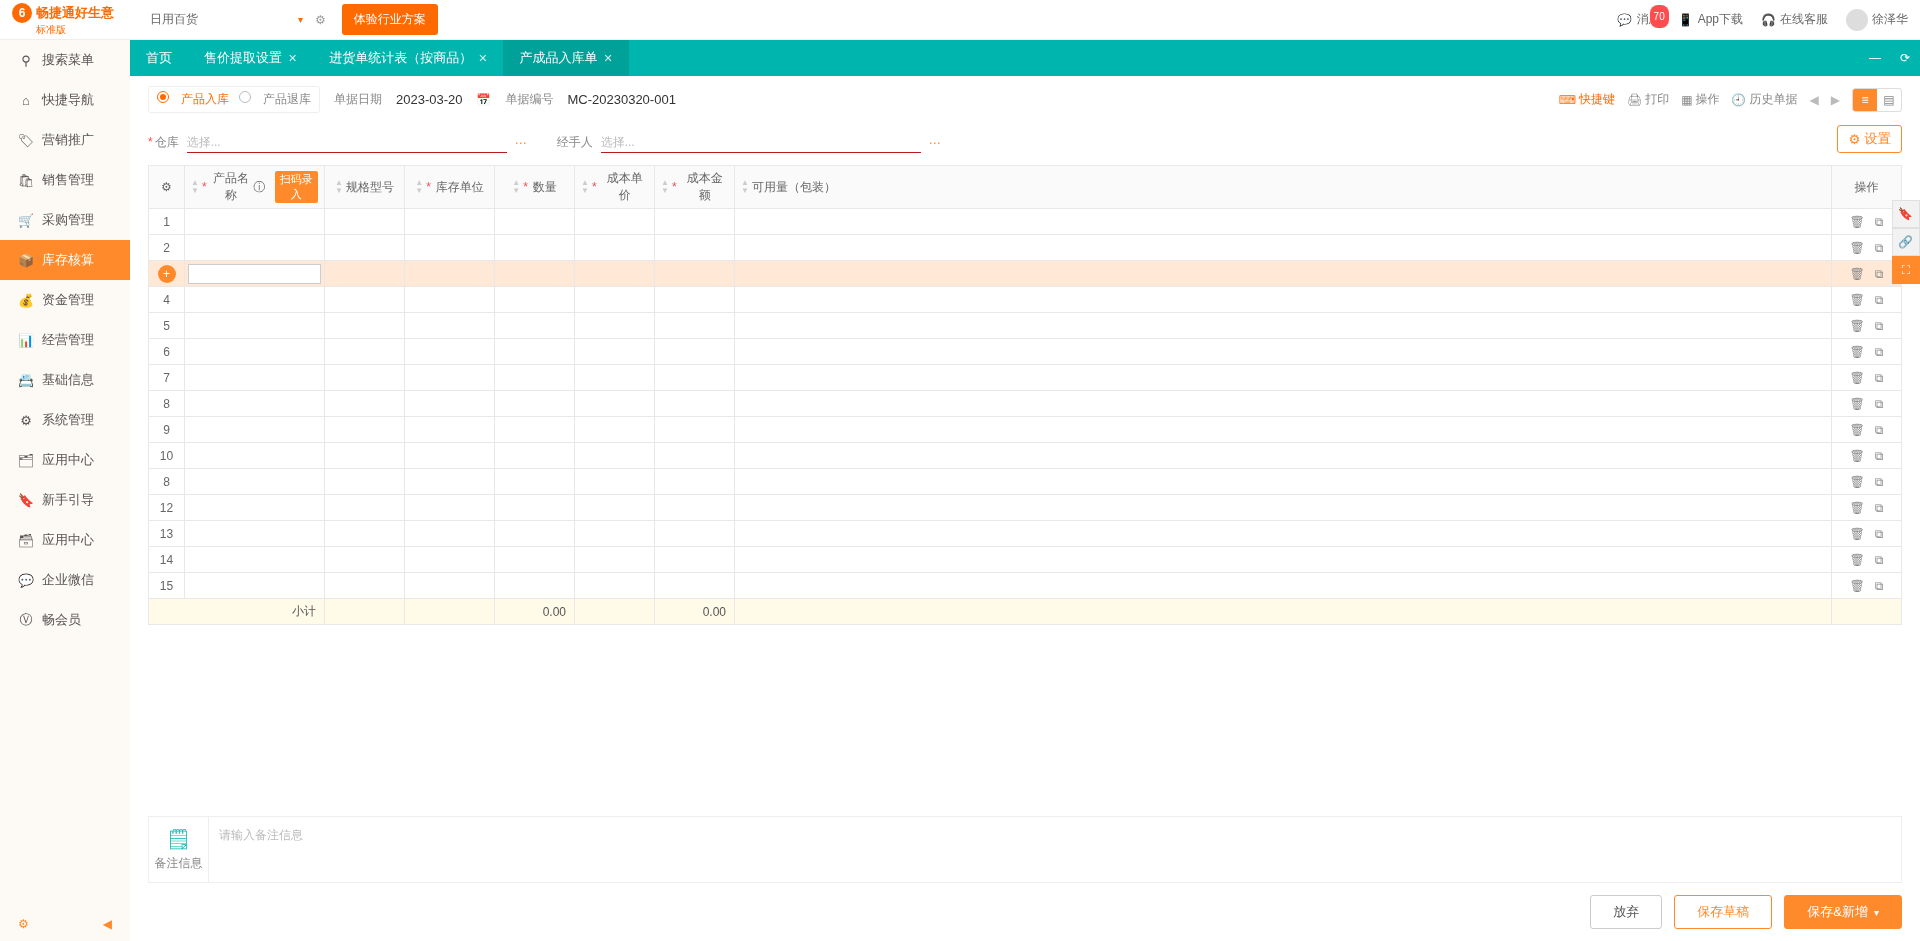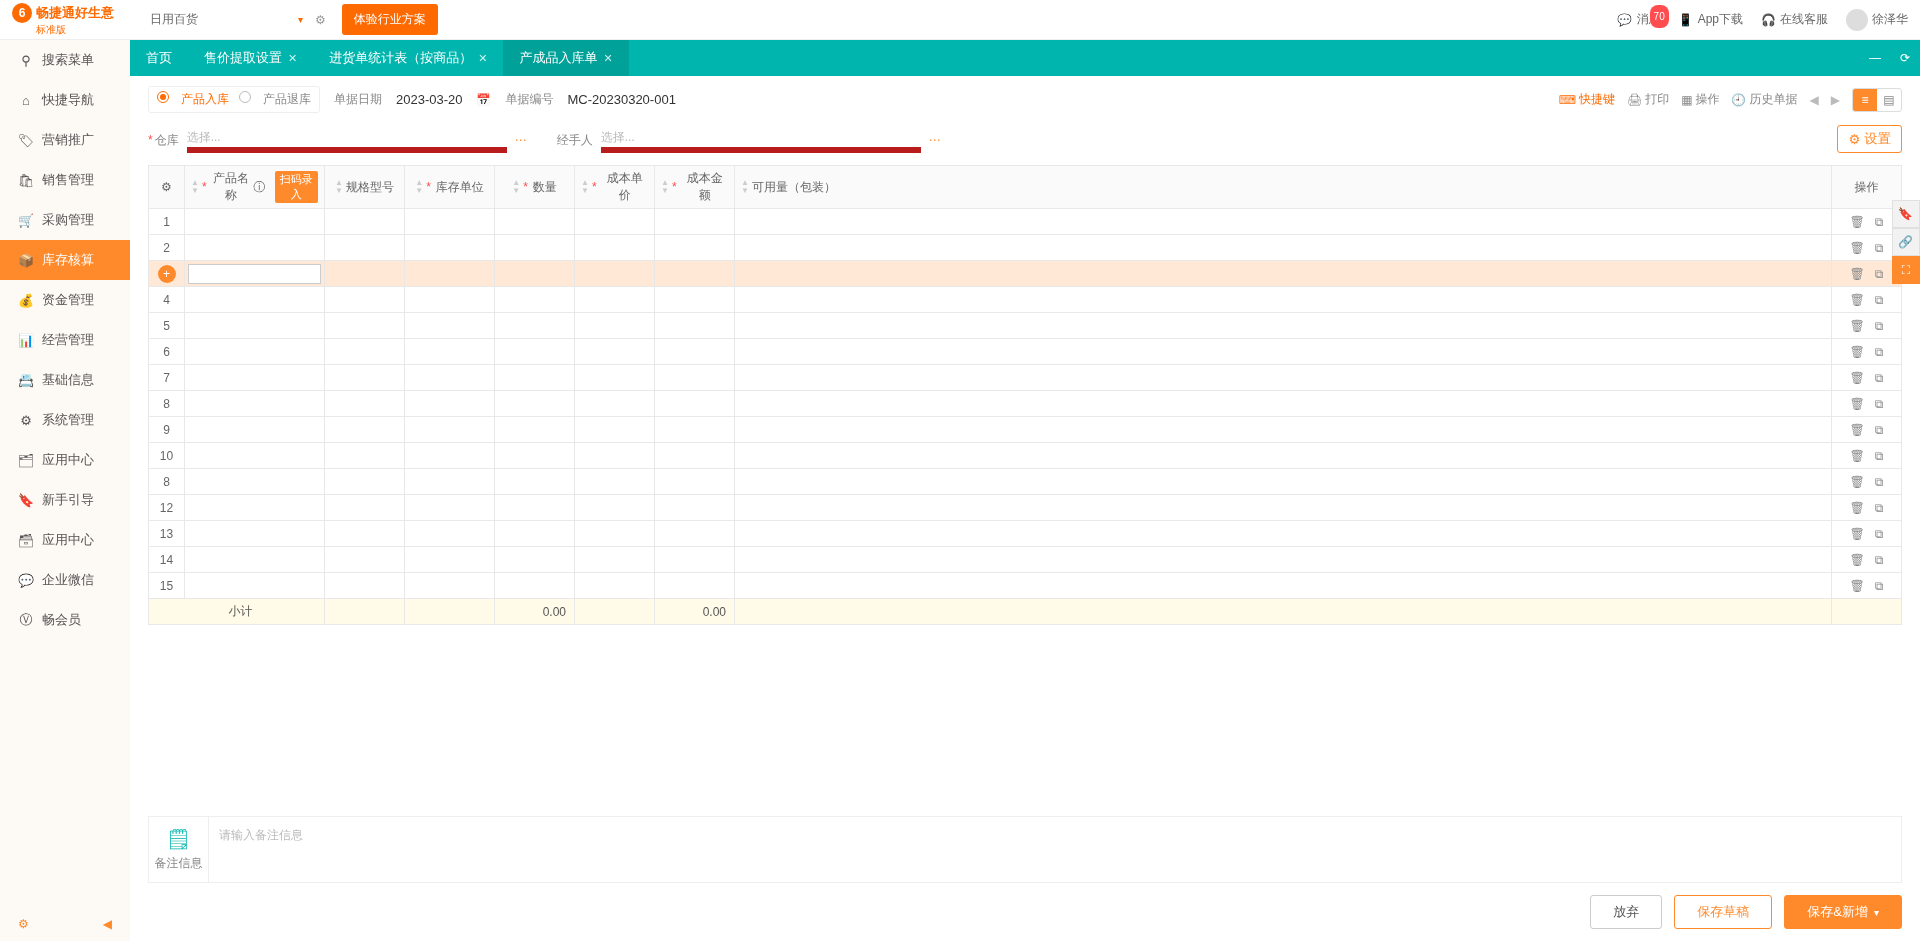--- a/index.html
+++ b/index.html
@@ -50,40 +50,40 @@
 .dhr-item { display: flex; align-items: center; gap: 3px; cursor: pointer; }
 .dhr-item.orange { color: #ff6a00; }
 .view-toggle { display: flex; border: 1px solid #ddd; border-radius: 3px; overflow: hidden; }
 .vt { width: 24px; height: 22px; display: flex; align-items: center; justify-content: center; cursor: pointer; color: #888; }
 .vt.active { background: #ff8a2b; color: #fff; }
 
 .filter-row { padding: 6px 18px 12px; display: flex; align-items: flex-end; gap: 30px; }
 .fr-field { display: flex; align-items: center; gap: 8px; }
 .fr-label { color: #888; }
 .req-star { color: #ff4d4f; margin-right: 2px; }
-.fr-input { width: 320px; border: none; border-bottom: 6px solid #b91c1c; padding: 3px 0; font-size: 12px; color: #333; }
+.fr-input { width: 320px; border: none; border-bottom: 1px solid #b91c1c; padding: 3px 0; font-size: 12px; color: #333; }
 .fr-input::placeholder { color: #bbb; }
 .fr-more { color: #ff8a2b; cursor: pointer; }
 .settings-btn { margin-left: auto; border: 1px solid #ff8a2b; color: #ff8a2b; background: #fff; padding: 4px 10px; border-radius: 3px; cursor: pointer; display: flex; align-items: center; gap: 4px; }
 
 .table-wrap { flex: 1; padding: 0 18px; overflow: auto; min-height: 0; }
 table { width: 100%; border-collapse: collapse; }
 th, td { border: 1px solid #e8e8e8; height: 26px; font-size: 12px; }
 thead th { background: #fafafa; color: #666; font-weight: normal; padding: 4px 6px; }
 .th-inner { display: flex; align-items: center; gap: 3px; justify-content: center; }
 .sort-ic { color: #ccc; font-size: 8px; line-height: 8px; display: flex; flex-direction: column; }
 tbody td { text-align: center; color: #666; }
 .row-add { background: #ffe9d6; }
 .row-add .rownum { background: #ff8a2b; color: #fff; border-radius: 50%; width: 18px; height: 18px; display: inline-flex; align-items: center; justify-content: center; }
 .cell-input { width: 95%; height: 20px; border: 1px solid #ccc; background: #fff; }
 .scan-btn { background: #ff8a2b; color: #fff; border-radius: 2px; padding: 1px 4px; font-size: 11px; }
 .op-cell { display: flex; gap: 10px; justify-content: center; color: #888; }
 .op-cell span { cursor: pointer; }
 tfoot td { background: #fffbe8; text-align: right; padding-right: 8px; color: #555; font-weight: 500; }
-tfoot td.lbl { text-align: center; padding-left: 16px; }
+tfoot td.lbl { text-align: right; padding-left: 16px; }
 
 .remark-area { margin: 14px 18px 0; border: 1px solid #eee; display: flex; }
 .remark-tab { width: 60px; display: flex; flex-direction: column; align-items: center; justify-content: center; gap: 4px; color: #888; padding: 10px 0; border-right: 1px solid #eee; }
 .remark-icon { color: #00b5ad; font-size: 20px; }
 .remark-input { flex: 1; border: none; padding: 10px; font-size: 12px; resize: none; }
 .remark-input::placeholder { color: #bbb; }
 
 .footer-bar { padding: 12px 18px; display: flex; justify-content: flex-end; gap: 12px; }
 .btn { padding: 7px 22px; border-radius: 3px; font-size: 13px; cursor: pointer; }
 .btn-plain { background: #fff; border: 1px solid #ccc; color: #555; }

